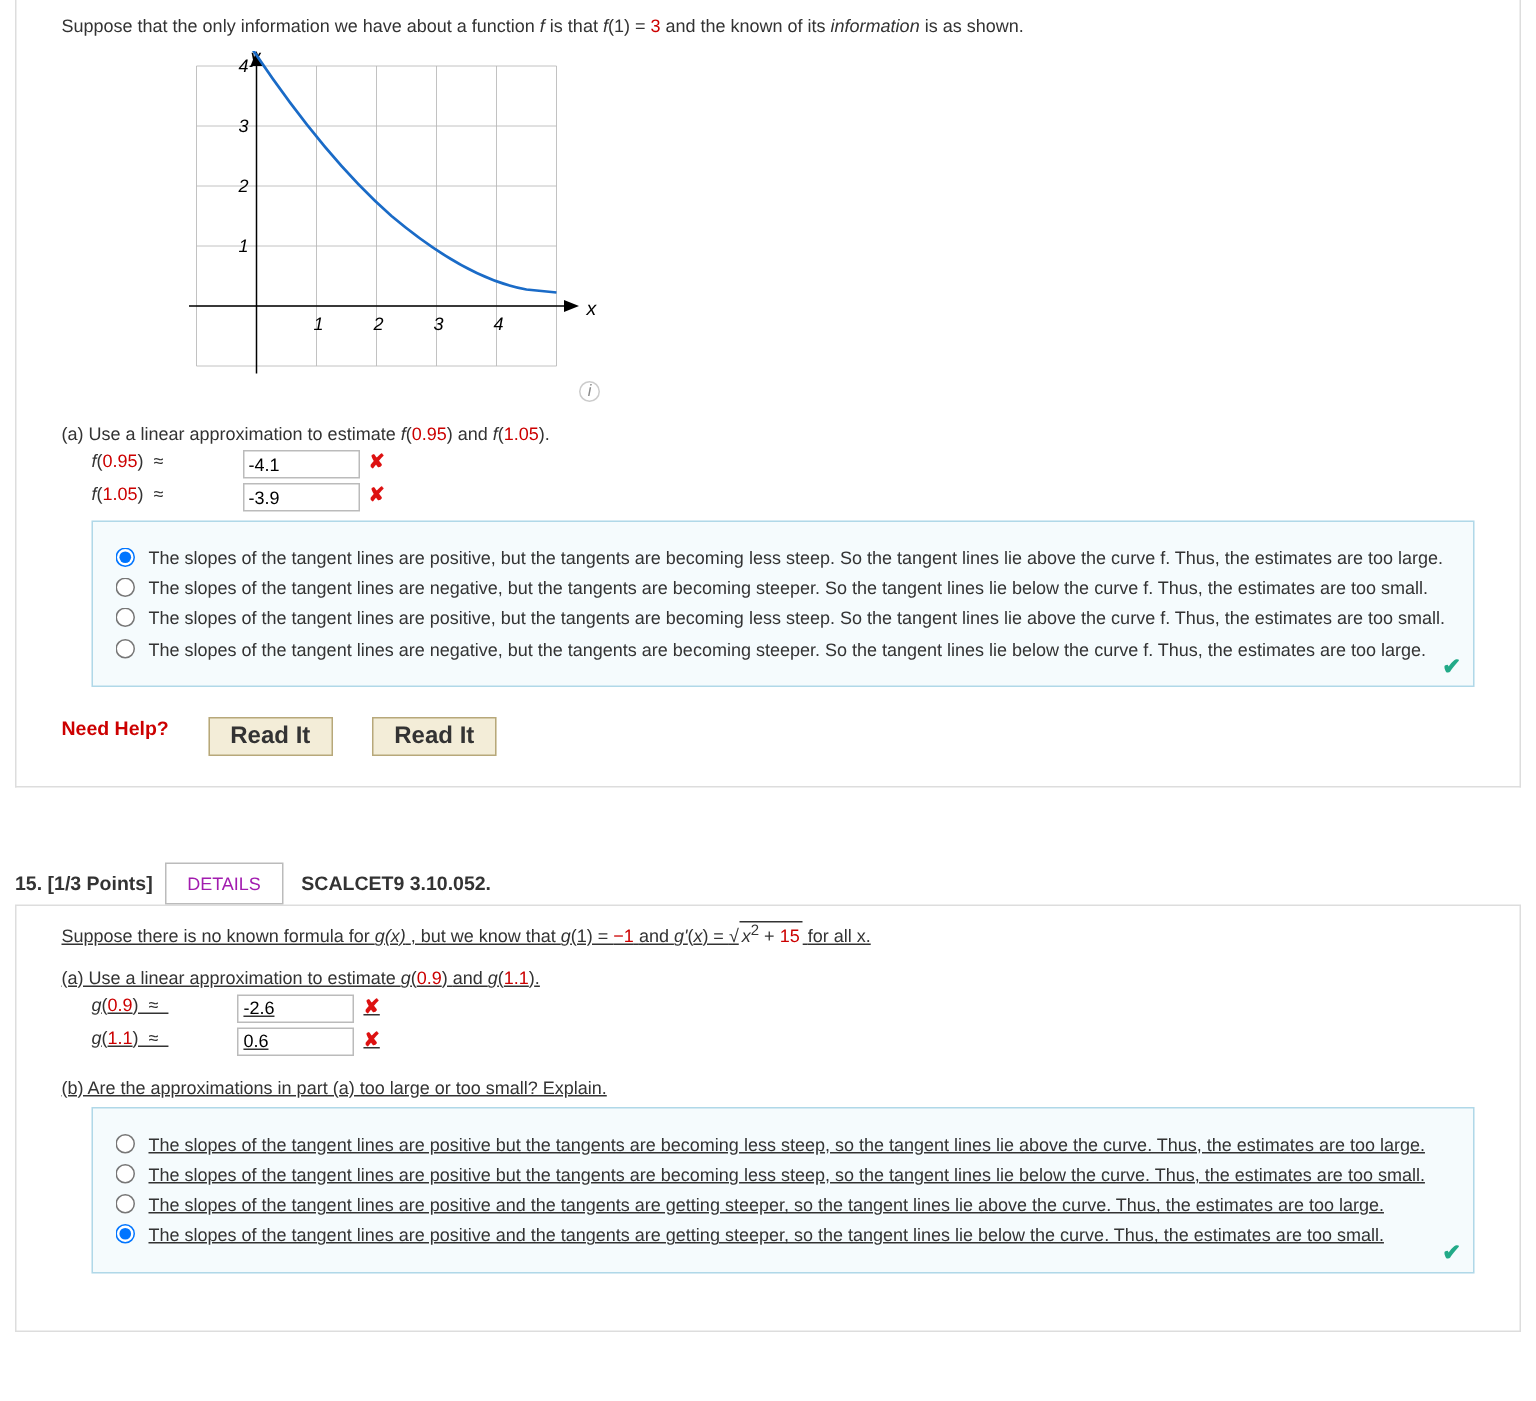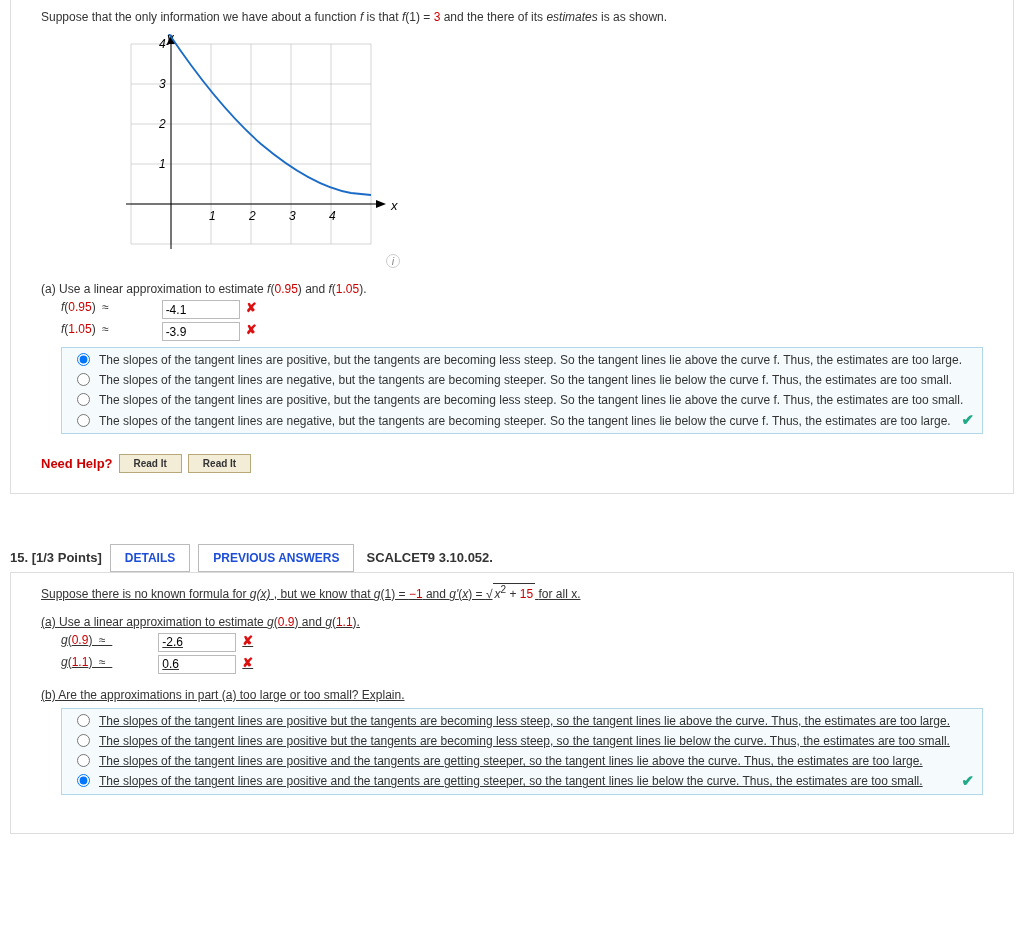--- a/index.html
+++ b/index.html
@@ -52,21 +52,21 @@
     width: 70px;
     height: 15px;
     margin-left: 40px;
   }
   .result-x { color: #d11; font-weight: bold; font-size:13px; }
   .result-check { color: #2a8; font-weight: bold; font-size:15px; }
   .radio-box {
     border: 1px solid #b0d8e8;
     background: #f5fbfd;
     margin: 6px 0 18px 20px;
-    padding: 0 10px;
+    padding: 12px 10px;
     position: relative;
   }
   .radio-row {
     display: flex;
     align-items: flex-start;
     gap: 6px;
     margin: 4px 0;
   }
   .radio-row input[type="radio"] {
     margin-top: 1px;
@@ -74,49 +74,48 @@
   }
   .radio-row label { line-height: 1.35; }
   .result-corner {
     position: absolute;
     right: 8px;
     bottom: 4px;
     font-size: 15px;
   }
   .need-help-row {
     display: flex;
-    align-items: center;
-    gap: 6px;
+    gap: 26px;
     margin-top: 20px;
   }
   .need-help-label { color: #c00; font-weight: bold; font-size: 13px; }
   .help-btn {
     border: 1px solid #b7a87a;
     background: #f3edd8;
-    font-size: 10px;
+    font-size: 16px;
     padding: 3px 14px;
     cursor: pointer;
     font-weight: bold;
     color: #333;
   }
   .question-header {
     display: flex;
     align-items: center;
     gap: 8px;
     margin: 0 10px;
     padding-top: 10px;
   }
   .q-num { font-weight: bold; font-size: 13px; }
   .hdr-btn {
     border: 1px solid #bbb;
     background: #fff;
-    color: #1d4ed8;
+    color: #a21caf;
     font-size: 12px;
     padding: 6px 14px;
-    font-weight: bold;
+    font-weight: normal;
     cursor: pointer;
   }
   .hdr-text { font-weight: bold; font-size: 13px; margin-left: 4px; }
   .sqrt {
     display:inline-block;
     border-top:1px solid #333;
     padding:0 2px;
   }
   svg { display:block; }
 </style>
@@ -124,22 +123,22 @@
 <body>
 
 <div class="problem-block">
 
   <div class="problem-intro">
     <span>Suppose that the only information we have about a function </span>
     <span class="italic">f</span>
     <span> is that </span>
     <span class="italic">f</span>(1) = 
     <span class="accent">3</span>
-    <span> and the there of its </span>
-    <span class="italic">estimates</span>
+    <span> and the known of its </span>
+    <span class="italic">information</span>
     <span> is as shown.</span>
   </div>
 
   <div class="graph-container">
     <svg width="300" height="220" viewBox="0 0 300 220">
 
       <g stroke="#bbb" stroke-width="0.6">
         <line x1="30" y1="10" x2="30" y2="210"></line>
         <line x1="70" y1="10" x2="70" y2="210"></line>
         <line x1="110" y1="10" x2="110" y2="210"></line>
@@ -222,21 +221,20 @@
   </div>
 
 </div>
 
 <div class="question-header">
   <span class="q-num">
     <span>15.</span>
     <span>[1/3 Points]</span>
   </span>
   <button class="hdr-btn">DETAILS</button>
-  <button class="hdr-btn">PREVIOUS ANSWERS</button>
   <span class="hdr-text">SCALCET9 3.10.052.</span>
 </div>
 
 <div class="problem-block" style="border-top:1px solid #ddd;text-decoration:underline;">
 
   <div class="problem-intro">
     <span>Suppose there is no known formula for </span>
     <span class="italic">g(x)</span>
     <span>, but we know that </span>
     <span class="italic">g</span>(1) = 

